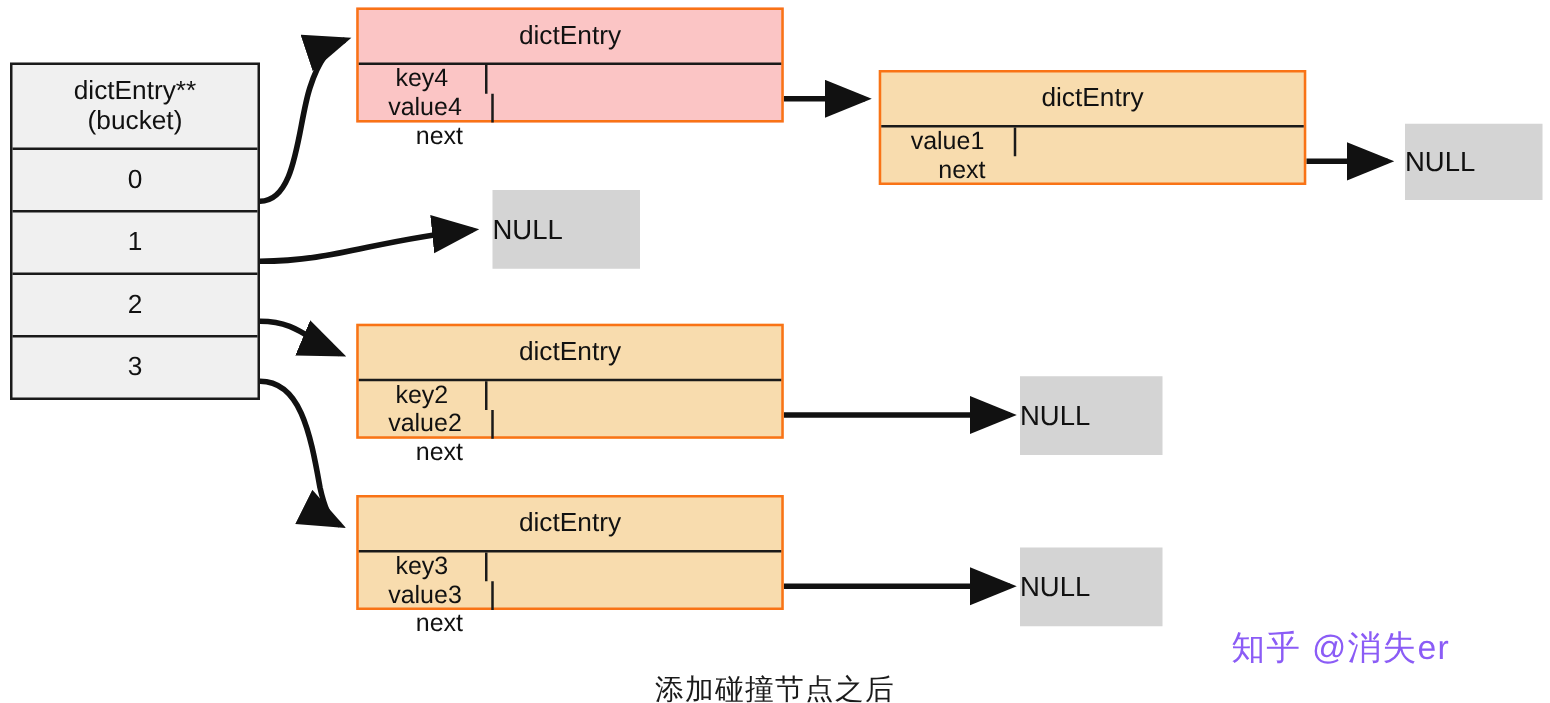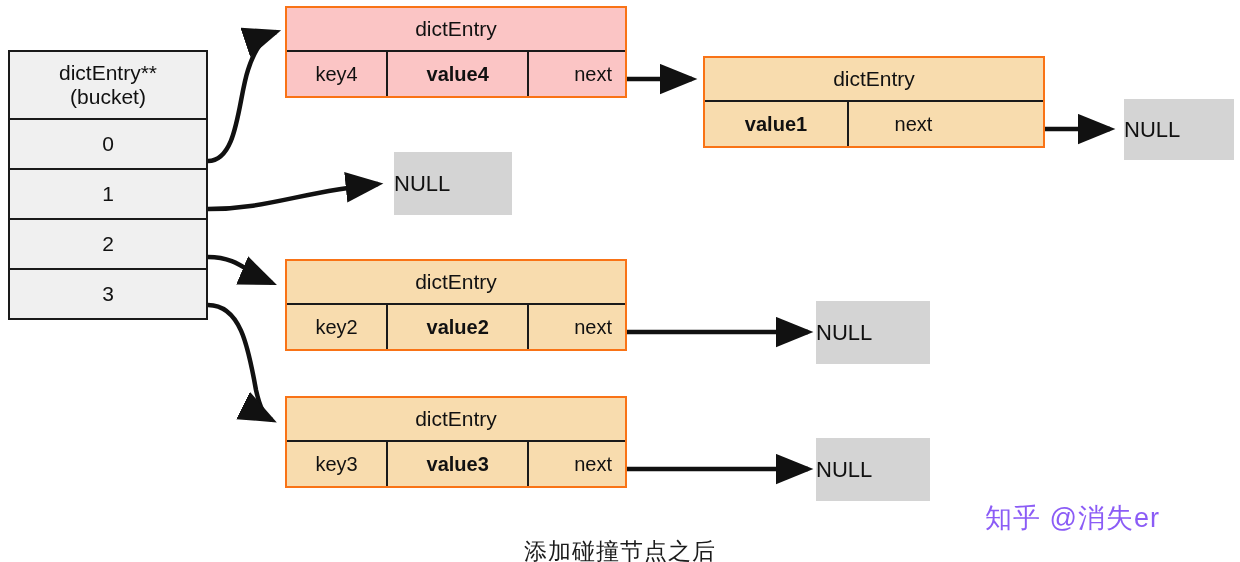--- a/index.html
+++ b/index.html
@@ -69,33 +69,34 @@
     border-bottom: 2px solid #1a1a1a;
     display: flex;
     align-items: center;
     justify-content: center;
     font-size: 21px;
     color: #111111;
   }
   .node .fields {
     display: flex;
     height: 44px;
+    flex-direction: column;
   }
   .node .fields .cell {
     display: flex;
     align-items: center;
     justify-content: center;
     font-size: 20px;
     color: #111111;
     border-right: 2px solid #1a1a1a;
     box-sizing: border-box;
   }
   .node .fields .cell:last-child { border-right: none; }
   .cell-key   { width: 103px; }
-  .cell-value { width: 144px; font-weight: bold; }
+  .cell-value { width: 108px; }
   .cell-next  { width: 97px; padding-left: 32px; }
 
   .node.pink   { background: #fbc5c5; }
   .node.orange { background: #f8dcae; }
 
   
   .nullbox {
     position: absolute;
     background: #d4d4d4;
     display: flex;

